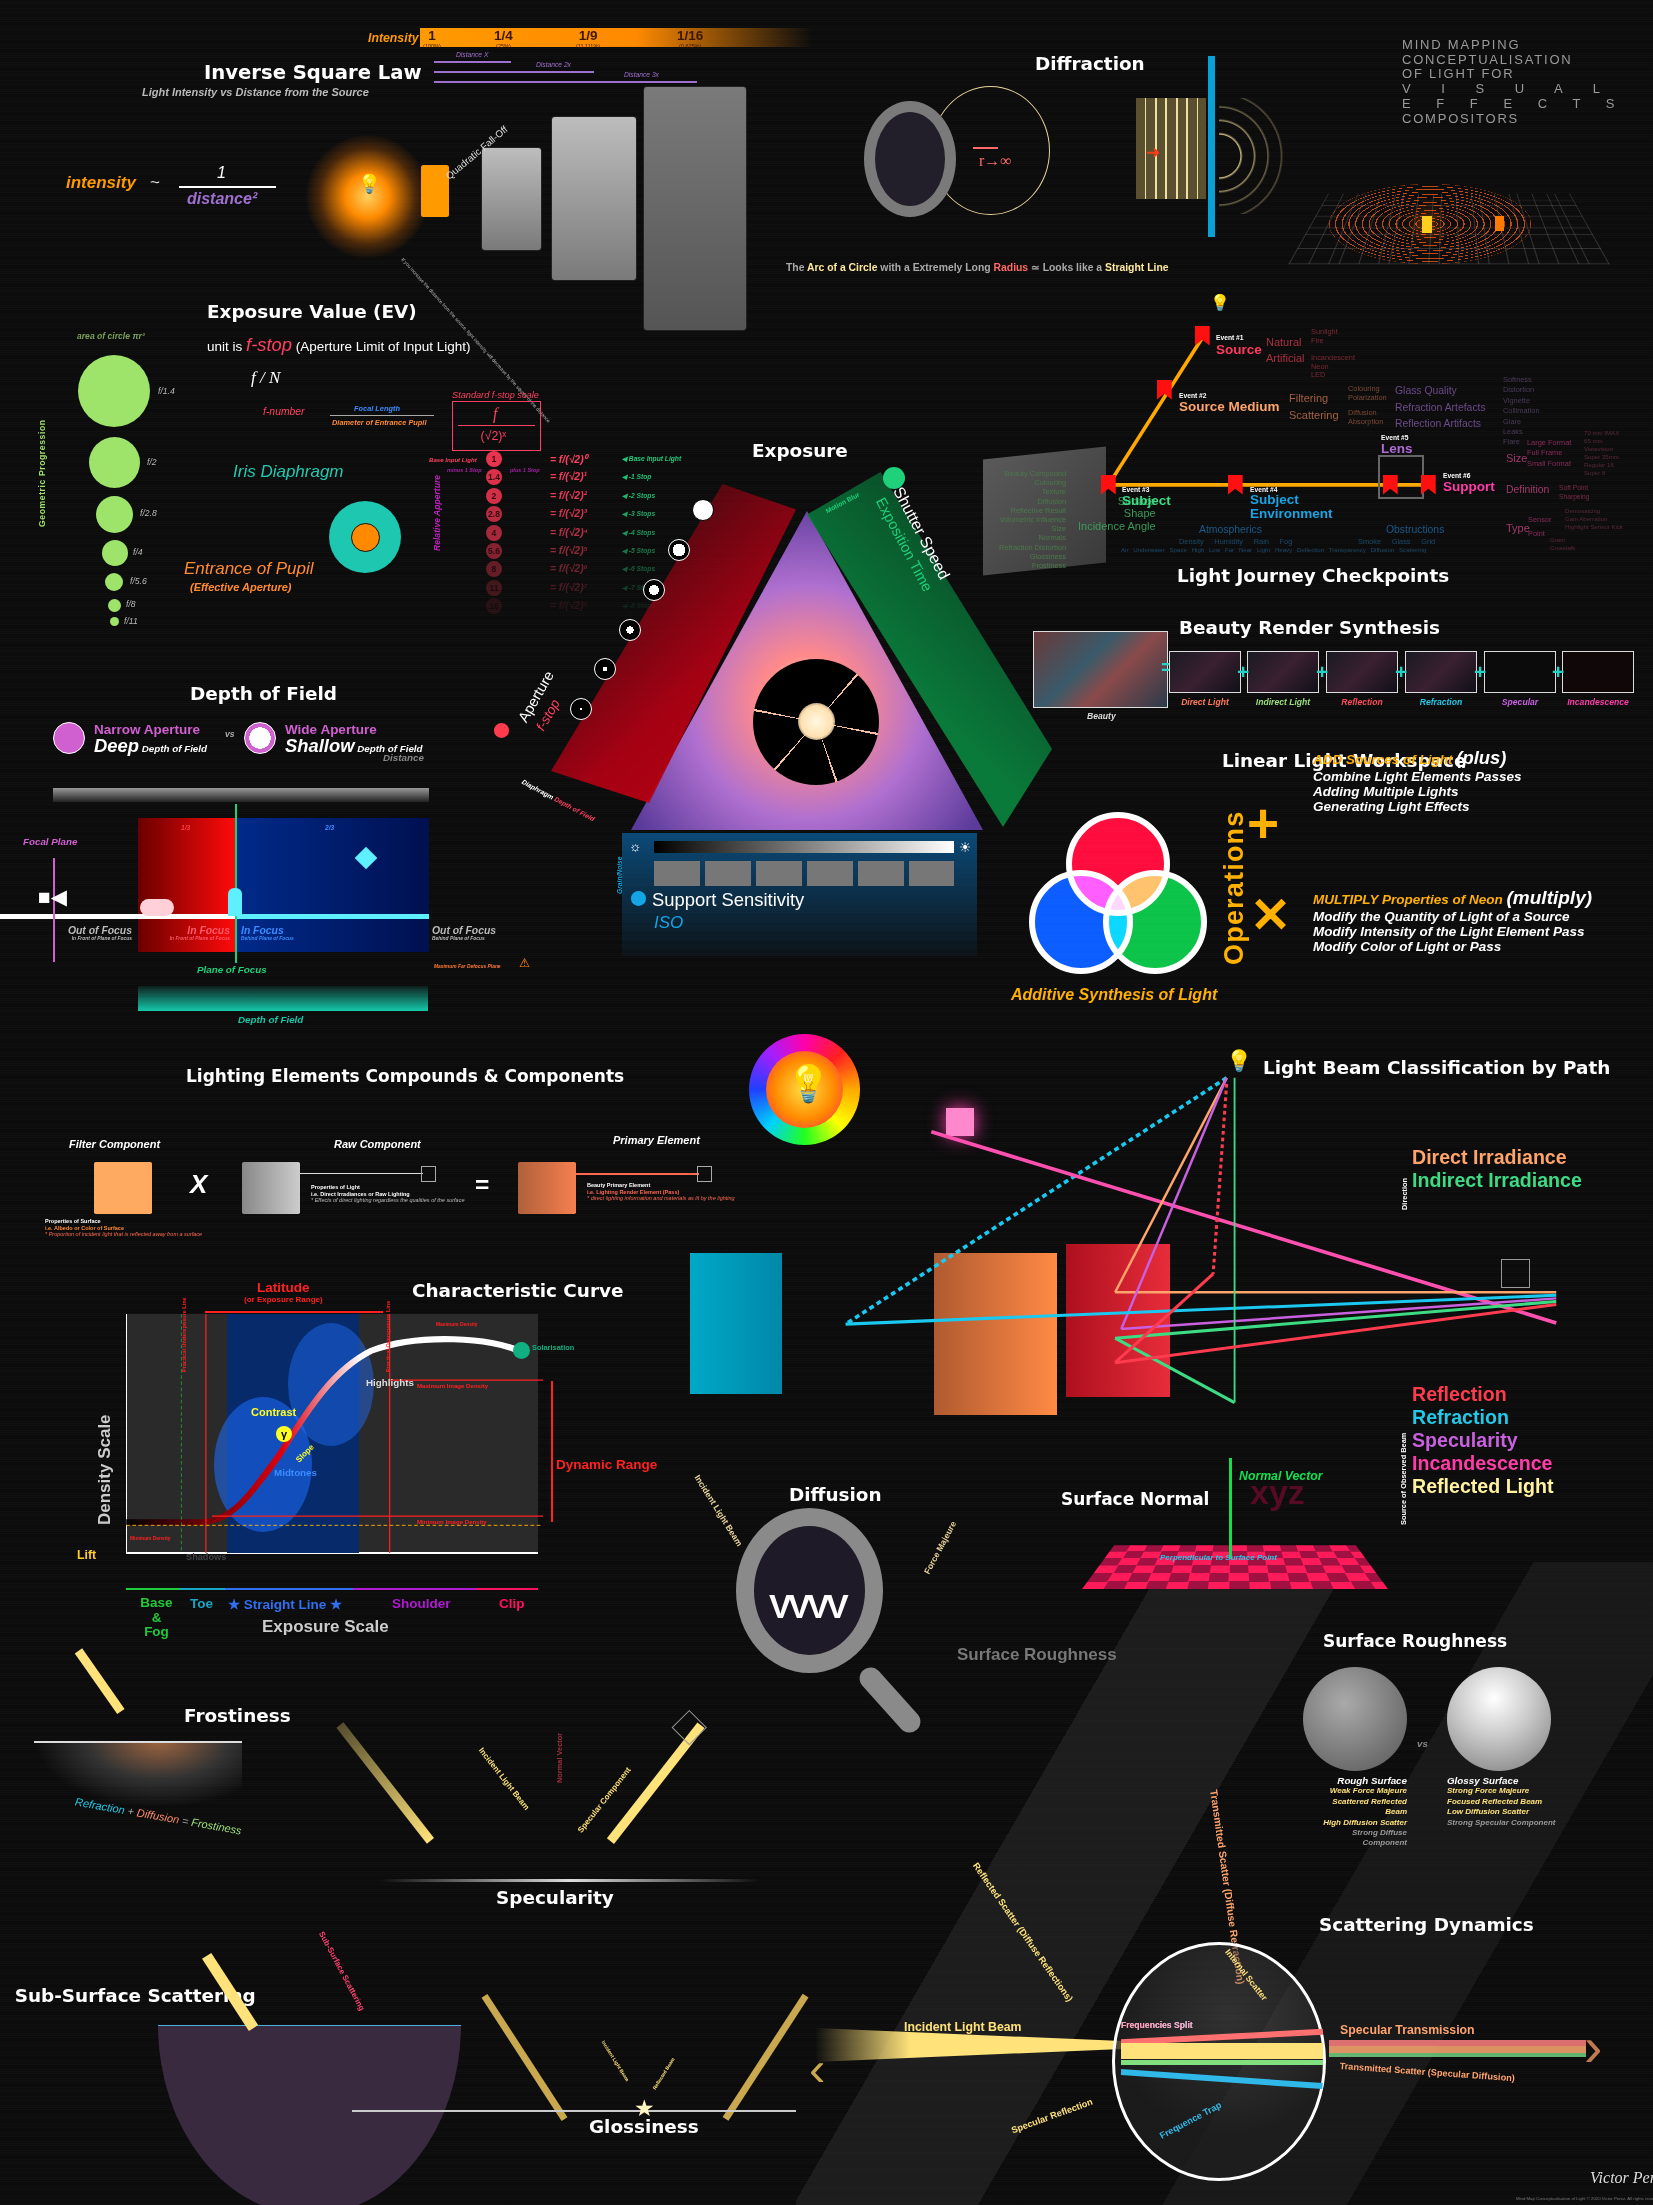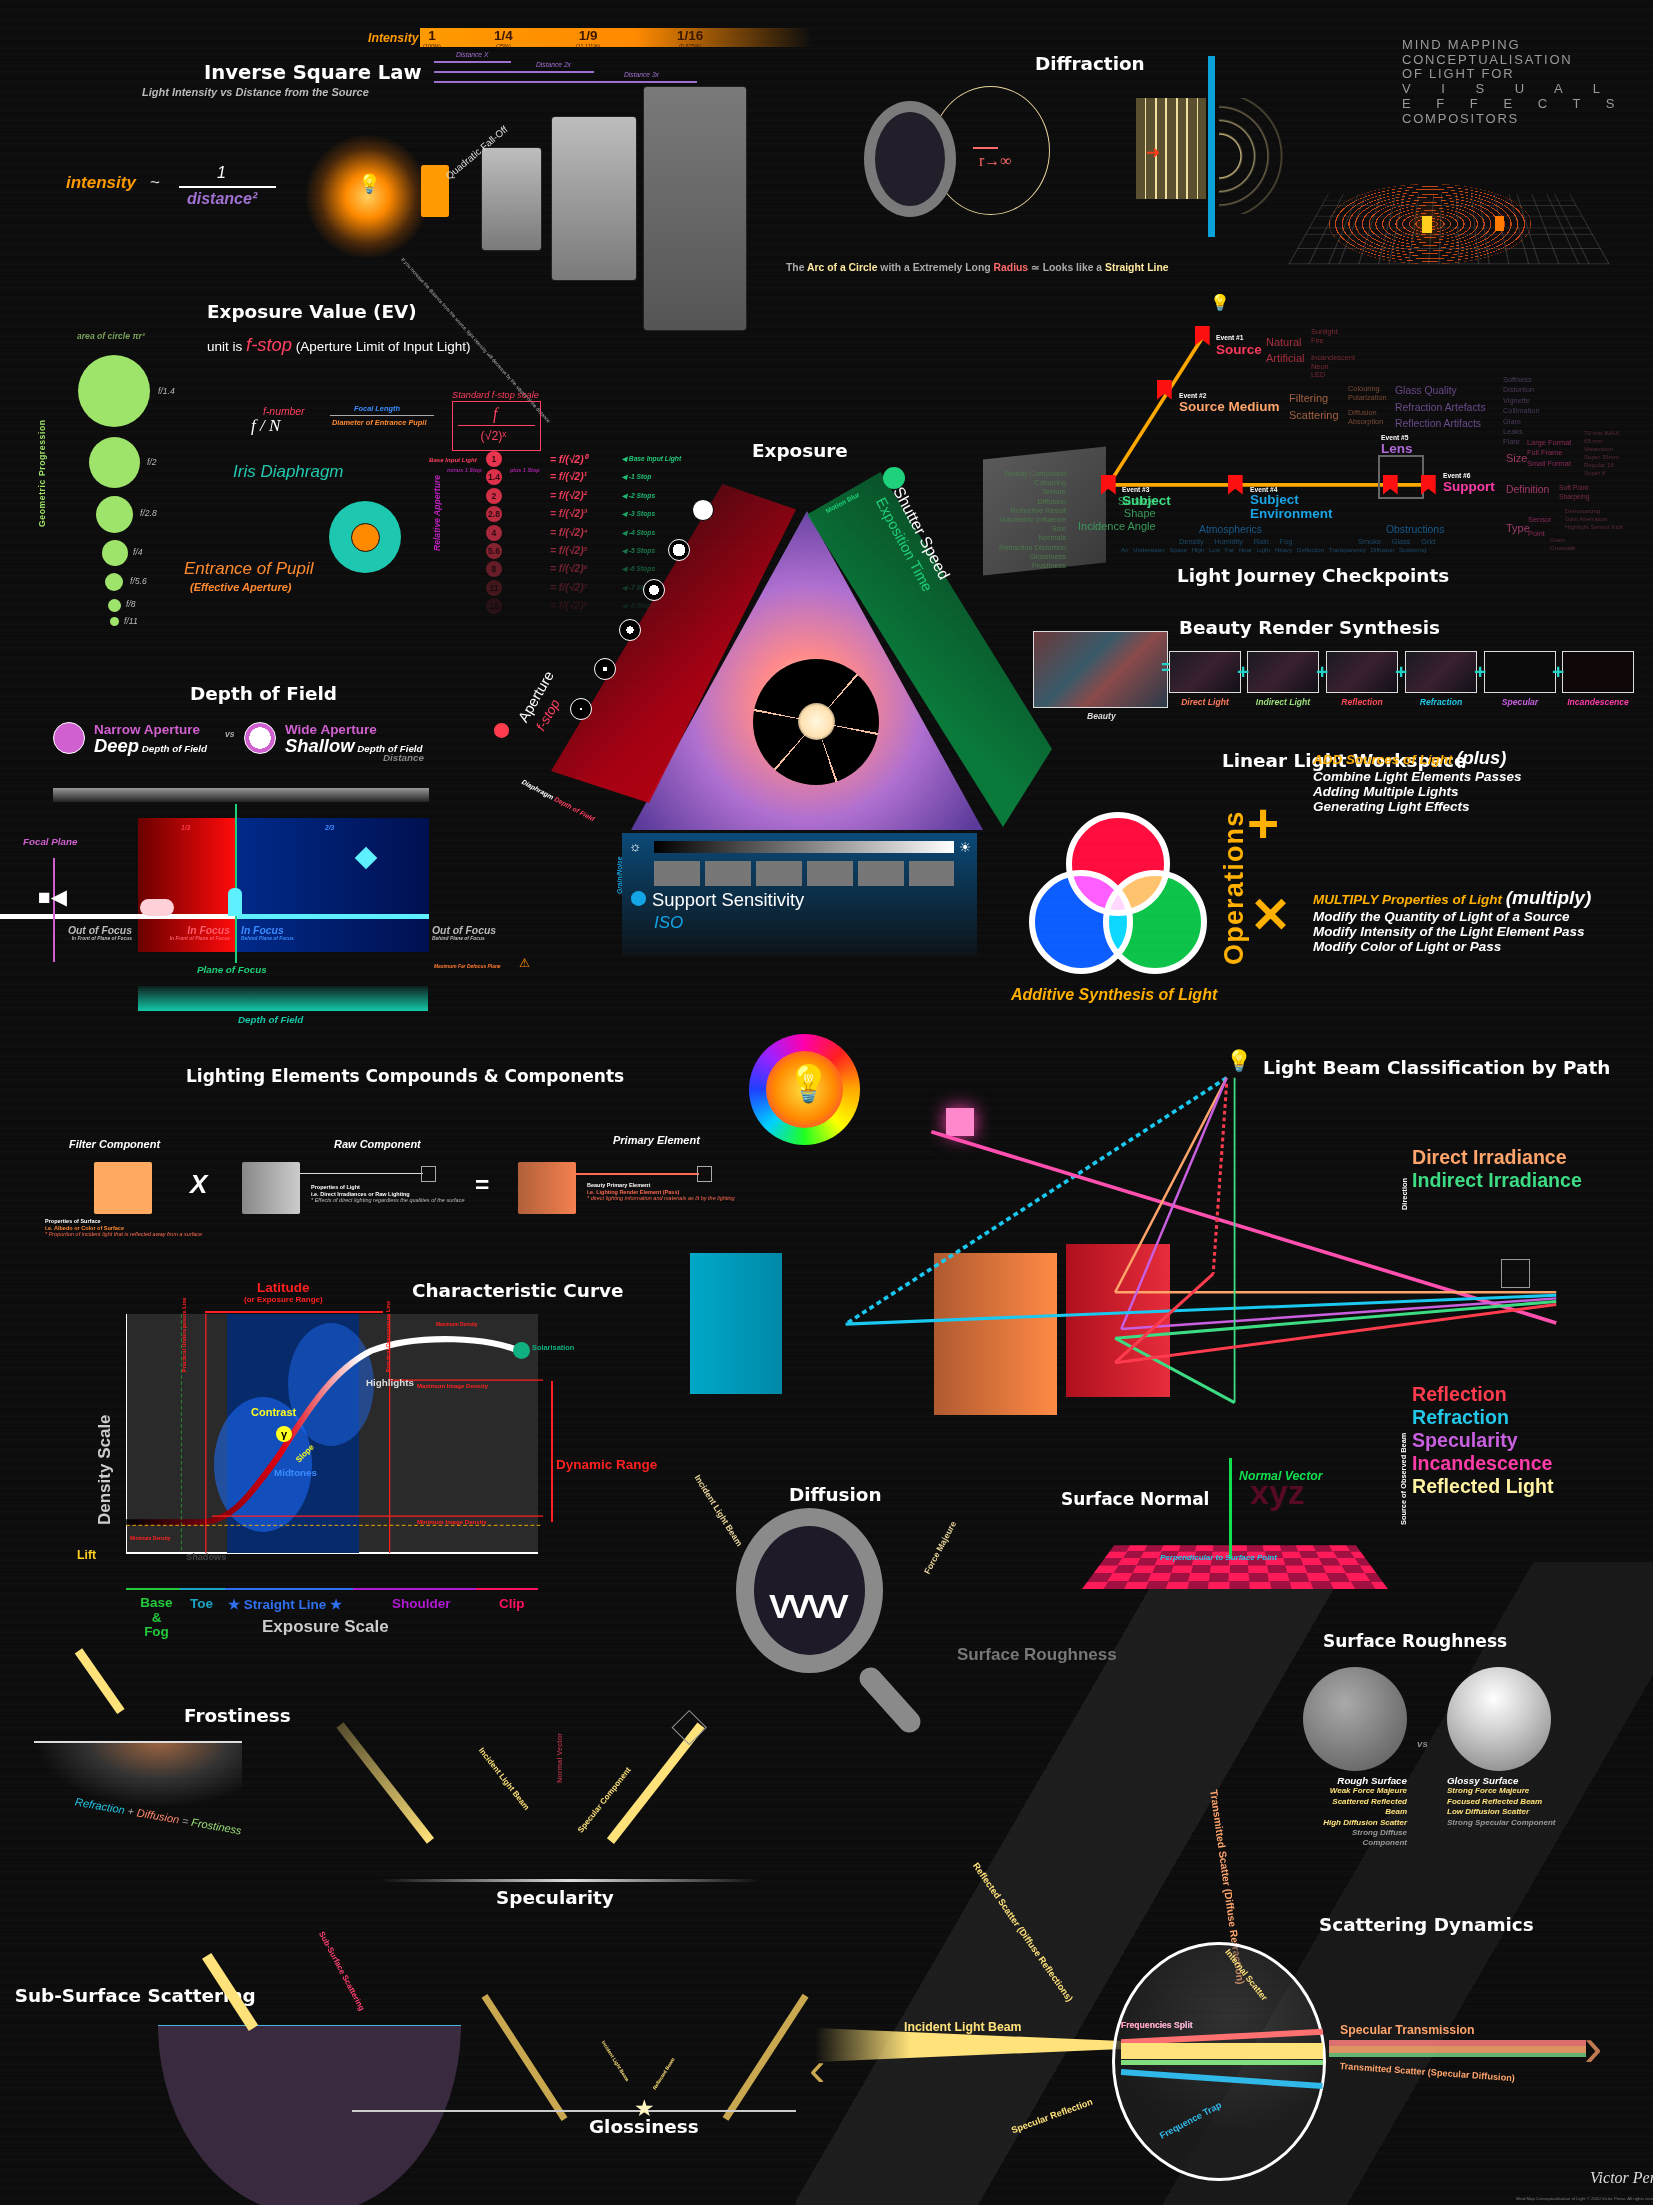--- a/index.html
+++ b/index.html
@@ -122,21 +122,21 @@
   <div class="fstop-lbl" style="left:140px;top:508px;">f/2.8</div>
   <div class="circle-green" style="left:102px;top:540px;width:26px;height:26px;"></div>
   <div class="fstop-lbl" style="left:133px;top:547px;">f/4</div>
   <div class="circle-green" style="left:105px;top:573px;width:18.4px;height:18.4px;"></div>
   <div class="fstop-lbl" style="left:130px;top:576px;">f/5.6</div>
   <div class="circle-green" style="left:108px;top:599px;width:13px;height:13px;"></div>
   <div class="fstop-lbl" style="left:126px;top:599px;">f/8</div>
   <div class="circle-green" style="left:110px;top:617px;width:9.2px;height:9.2px;"></div>
   <div class="fstop-lbl" style="left:124px;top:616px;">f/11</div>
 
-  <div class="abs it" style="left:251px;top:368px;font-size:17px;color:#fff;font-family:'Liberation Serif',serif;margin-top:48px;">f / N</div>
+  <div class="abs it" style="left:251px;top:368px;font-size:17px;color:#fff;font-family:'Liberation Serif',serif;">f / N</div>
   <div class="abs it" style="left:263px;top:406px;font-size:10.4px;color:#ff4060;">f-number</div>
   <div class="abs it b nw" style="left:354px;top:404px;font-size:7.4px;color:#3a8cff;">Focal Length</div>
   <div class="abs" style="left:330px;top:415px;width:104px;height:1.2px;background:#aaa;"></div>
   <div class="abs it b nw" style="left:332px;top:418px;font-size:7.4px;color:#ff8a30;">Diameter of Entrance Pupil</div>
   <div class="abs it nw" style="left:452px;top:390px;font-size:9.2px;color:#ff4060;">Standard f-stop scale</div>
   <div class="abs" style="left:452px;top:401px;width:89px;height:50px;border:1.2px solid #ff4060;">
     <div class="abs it" style="left:40px;top:2.5px;font-size:16px;color:#ff4060;font-family:'Liberation Serif',serif;">f</div>
     <div class="abs" style="left:4.9px;top:23px;width:77px;height:1.2px;background:#ff4060;"></div>
     <div class="abs" style="left:27.6px;top:27px;font-size:12.3px;color:#ff4060;">(√2)ˣ</div>
   </div>
@@ -393,21 +393,21 @@
   <div class="abs b" style="left:1219px;top:965px;transform:rotate(-90deg);transform-origin:left top;font-size:27px;color:#ffb000;letter-spacing:1.2px;">Operations</div>
   <div class="abs b" style="left:1247px;top:796px;font-size:55px;color:#ffb000;line-height:55px;">+</div>
   <div class="abs b" style="left:1250px;top:891px;font-size:49px;color:#ffb000;line-height:49px;">✕</div>
   <div class="abs sub-list" style="left:1313px;top:747px;">
     <div style="color:#ffb000;font-size:13.5px;"><span>ADD Sources of Light</span> <span style="color:#fff;font-size:18.4px">(plus)</span></div>
     <div style="color:#fff;font-size:13.5px;">Combine Light Elements Passes</div>
     <div style="color:#fff;font-size:13.5px;">Adding Multiple Lights</div>
     <div style="color:#fff;font-size:13.5px;">Generating Light Effects</div>
   </div>
   <div class="abs sub-list" style="left:1313px;top:887px;">
-    <div style="color:#ffb000;font-size:13.5px;"><span>MULTIPLY Properties of Light</span> <span style="color:#fff;font-size:19px">(multiply)</span></div>
+    <div style="color:#ffb000;font-size:13.5px;"><span>MULTIPLY Properties of Neon</span> <span style="color:#fff;font-size:19px">(multiply)</span></div>
     <div style="color:#fff;font-size:13.5px;">Modify the Quantity of Light of a Source</div>
     <div style="color:#fff;font-size:13.5px;">Modify Intensity of the Light Element Pass</div>
     <div style="color:#fff;font-size:13.5px;">Modify Color of Light or Pass</div>
   </div>
 </section>
 
 <section>
   <div class="abs title" style="left:190px;top:683px;font-size:18.4px;">Depth of Field</div>
   <div class="abs" style="left:53px;top:722px;width:32px;height:32px;border-radius:50%;background:#d060d0;border:1.2px solid #fff;"></div>
   <div class="abs b nw" style="left:94px;top:722px;font-size:13.5px;color:#d060d0;">Narrow Aperture</div>

